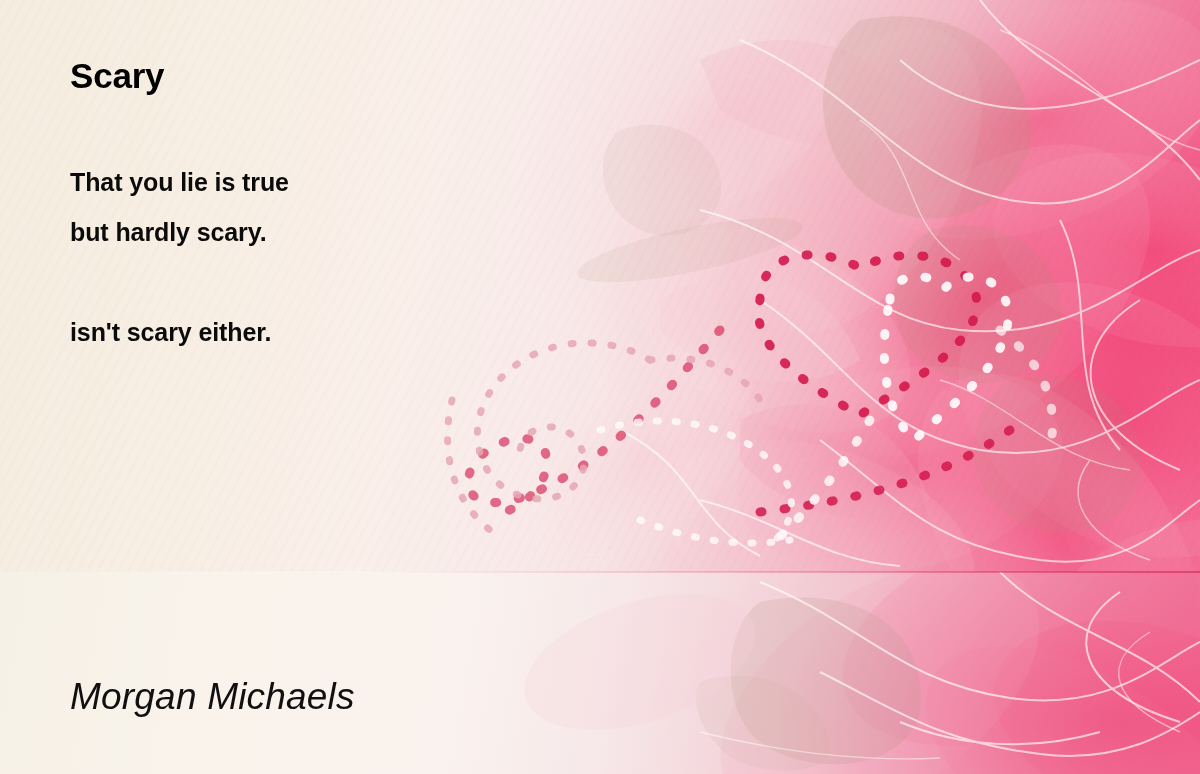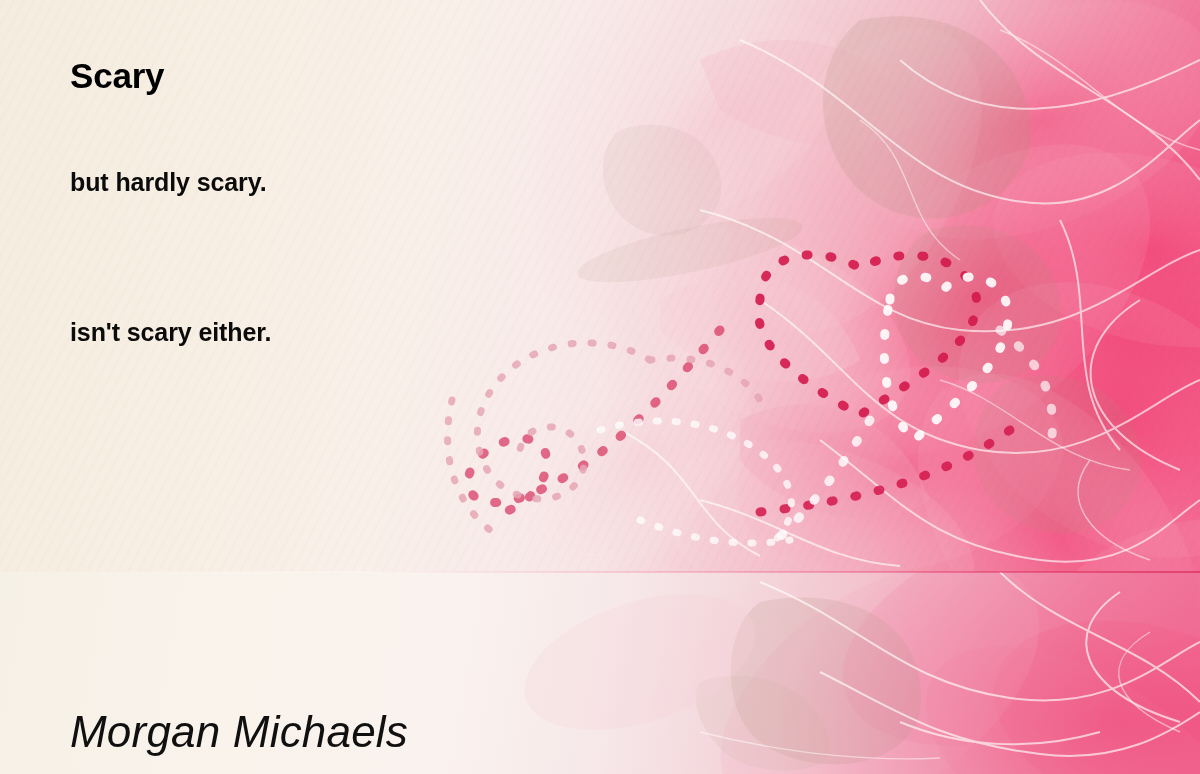--- a/index.html
+++ b/index.html
@@ -164,27 +164,26 @@
   #stanza-1 { top: 157px; }
   #stanza-2 { top: 307px; }
   #stanza-3 { top: 467px; }
 
   .poem-line { display: block; }
 
   #poem-author {
     position: absolute;
     left: 0;
     top: 676px;
-    font-size: 44px;
+    font-size: 37px;
     font-style: italic;
     font-weight: normal;
     color: #101010;
     letter-spacing: 0.2px;
     white-space: nowrap;
-    margin-top: 31px;
   }
 </style>
 </head>
 <body>
 
 <div id="poem-card">
 
   <div class="bg-layer" id="bg-base"></div>
 
   <svg class="bg-layer" id="bg-petals" viewBox="0 0 1200 774" preserveAspectRatio="none">
@@ -301,20 +300,21 @@
       </g>
     </svg>
   </div>
   <div class="seam-line"></div>
 
   <div id="poem-text">
 
     <div id="poem-title">Scary</div>
 
     <div class="stanza" id="stanza-1">
+      <span class="poem-line">That you lie is true</span>
       <span class="poem-line">but hardly scary.</span>
     </div>
 
     <div class="stanza" id="stanza-2">
       <span class="poem-line">isn't scary either.</span>
     </div>
 
     <div class="stanza" id="stanza-3">
     </div>
 

